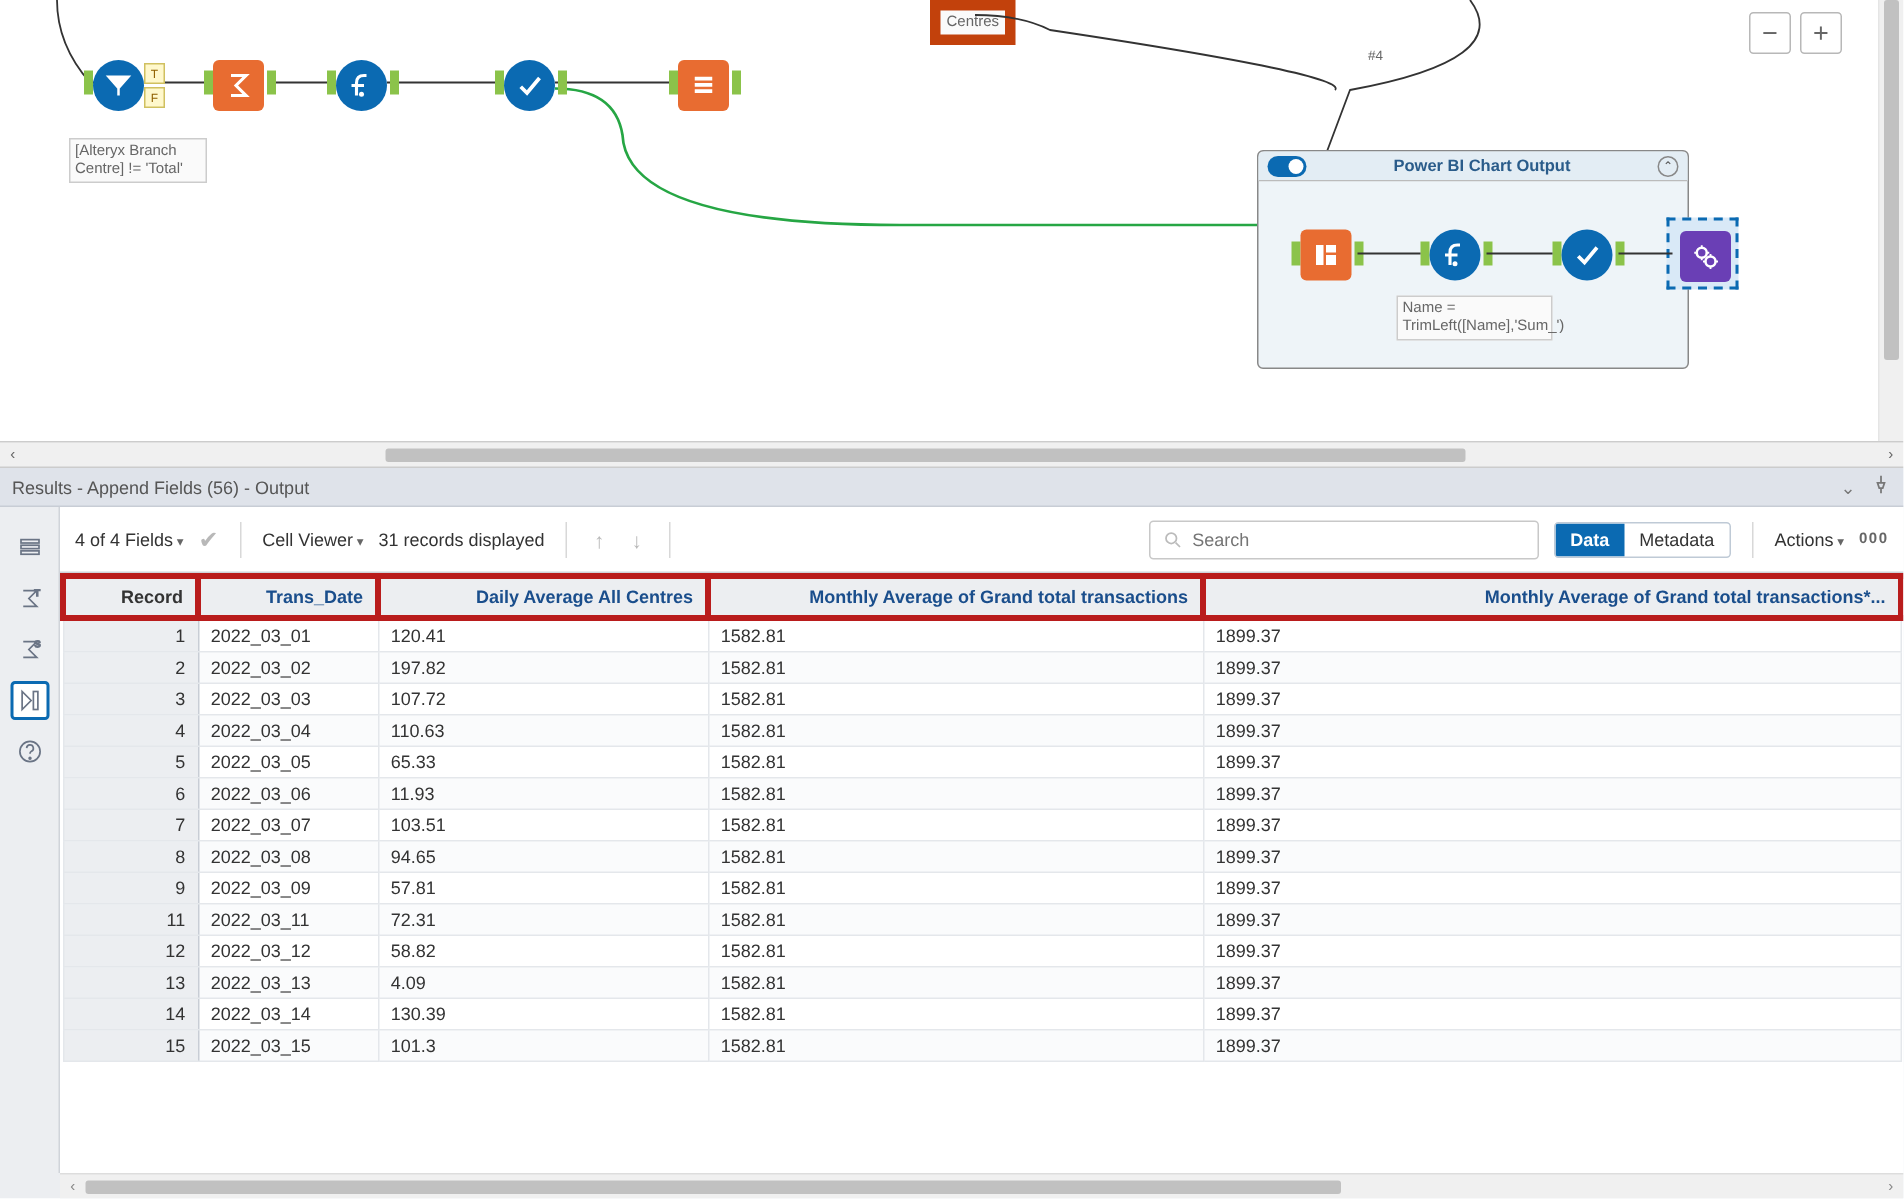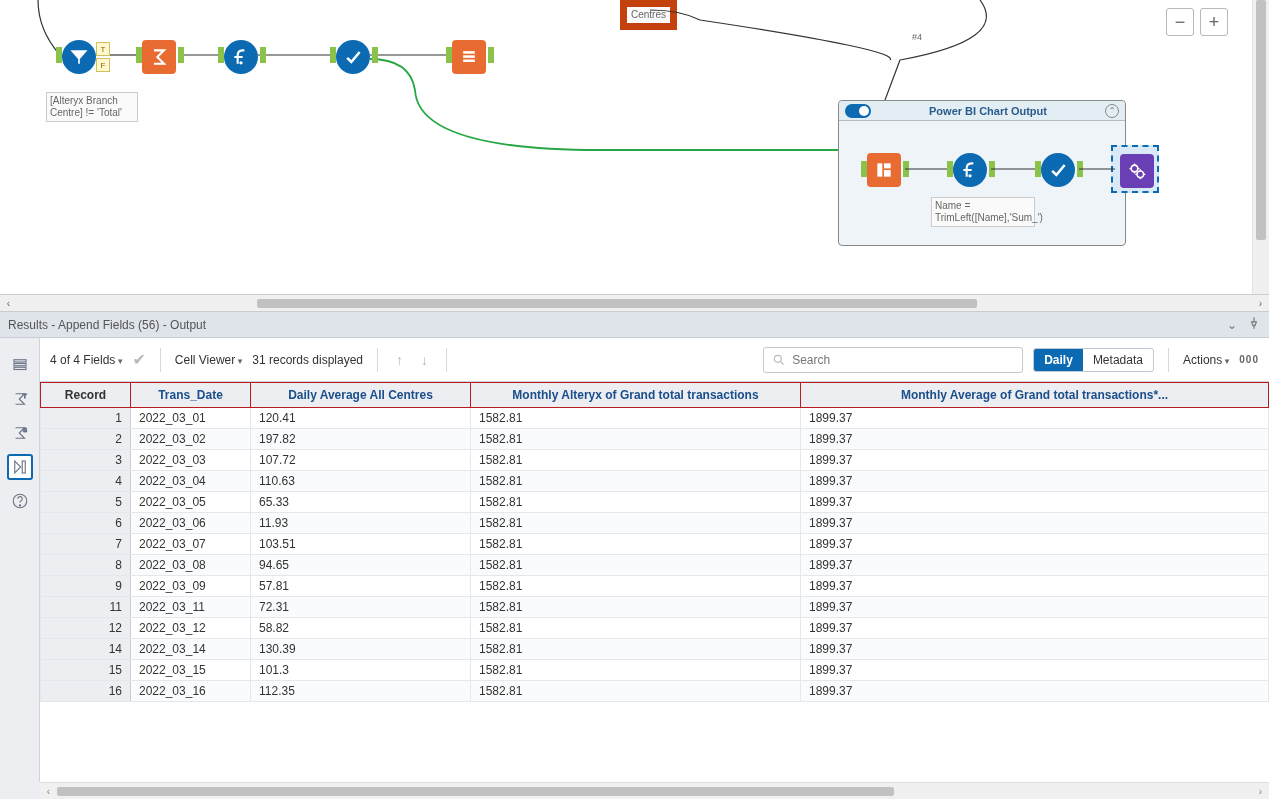--- a/index.html
+++ b/index.html
@@ -74,21 +74,21 @@
   .arrow-btn { color: #b8b8b8; font-size: 14px; padding: 0 4px; cursor: pointer; }
   .search-box { width: 260px; height: 26px; border: 1px solid #c8c8c8; border-radius: 3px; display: flex; align-items: center; padding: 0 8px; gap: 6px; color: #999; margin-left: auto; }
   .search-box input { border: none; outline: none; flex: 1; font-size: 12px; color: #333; }
   .data-meta { display: flex; border: 1px solid #bfcad6; border-radius: 3px; overflow: hidden; }
   .data-meta div { padding: 4px 10px; cursor: pointer; }
   .data-meta .active { background: #0b6ab2; color: #fff; font-weight: 600; }
   .three-zero { font-size: 10px; font-weight: 700; letter-spacing: 1px; color: #666; }
 
   .grid-scroll { flex: 1; overflow: auto; }
   table { border-collapse: collapse; width: 100%; font-size: 12px; }
-  thead th { background: #eceef1; color: #1a4e8c; font-weight: 700; text-align: center; padding: 5px 8px; border: 1px solid #b91c1c; position: sticky; top: 0; }
+  thead th { background: #eceef1; color: #1a4e8c; font-weight: 700; text-align: right; padding: 5px 8px; border: 4px solid #b91c1c; position: sticky; top: 0; }
   thead th.rec { color: #333; font-weight: 700; }
   tbody td { padding: 3px 8px; border: 1px solid #e4e7eb; white-space: nowrap; }
   tbody td.rnum { text-align: right; background: #eceef1; border-right: 1px solid #c8cdd5; color: #333; }
   tbody tr:nth-child(even) td:not(.rnum) { background: #fafbfc; }
   .col-record { width: 90px; }
   .col-date { width: 120px; }
   .col-daily { width: 220px; }
   .col-monthly1 { width: 330px; }
 
   .bottom-scroll { height: 17px; background: #f0f0f0; border-top: 1px solid #ddd; display: flex; align-items: center; margin-left: 40px; }
@@ -308,36 +308,36 @@
 
           <div class="search-box">
             <svg width="14" height="14" viewBox="0 0 24 24" fill="none" stroke="#bbb" stroke-width="2">
                 <circle cx="10" cy="10" r="6"></circle>
                 <path d="M15 15l5 5"></path>
               </svg>
             <input type="text" placeholder="Search" style="">
           </div>
 
           <div class="data-meta">
-            <div class="active">Daily</div>
+            <div class="active">Data</div>
             <div>Metadata</div>
           </div>
           <div class="sep"></div>
           <span class="tb-text tb-drop">Actions</span>
           <span class="three-zero">000</span>
         </div>
 
         <div class="grid-scroll">
           <table>
             <thead>
               <tr>
                 <th class="rec col-record">Record</th>
                 <th class="col-date">Trans_Date</th>
                 <th class="col-daily">Daily Average All Centres</th>
-                <th class="col-monthly1">Monthly Alteryx of Grand total transactions</th>
+                <th class="col-monthly1">Monthly Average of Grand total transactions</th>
                 <th>Monthly Average of Grand total transactions*...</th>
               </tr>
             </thead>
             <tbody id="grid-body">
                 <tr>
                   <td class="rnum">1</td>
                   <td>2022_03_01</td>
                   <td>120.41</td>
                   <td>1582.81</td>
                   <td>1899.37</td>
@@ -406,37 +406,37 @@
                   <td>1899.37</td>
                 </tr>
                 <tr>
                   <td class="rnum">12</td>
                   <td>2022_03_12</td>
                   <td>58.82</td>
                   <td>1582.81</td>
                   <td>1899.37</td>
                 </tr>
                 <tr>
+                  <td class="rnum">13</td>
+                  <td>2022_03_13</td>
+                  <td>4.09</td>
+                  <td>1582.81</td>
+                  <td>1899.37</td>
+                </tr>
+                <tr>
                   <td class="rnum">14</td>
                   <td>2022_03_14</td>
                   <td>130.39</td>
                   <td>1582.81</td>
                   <td>1899.37</td>
                 </tr>
                 <tr>
                   <td class="rnum">15</td>
                   <td>2022_03_15</td>
                   <td>101.3</td>
-                  <td>1582.81</td>
-                  <td>1899.37</td>
-                </tr>
-                <tr>
-                  <td class="rnum">16</td>
-                  <td>2022_03_16</td>
-                  <td>112.35</td>
                   <td>1582.81</td>
                   <td>1899.37</td>
                 </tr>
               </tbody>
           </table>
         </div>
       </div>
     </div>
 
     <div class="bottom-scroll">

